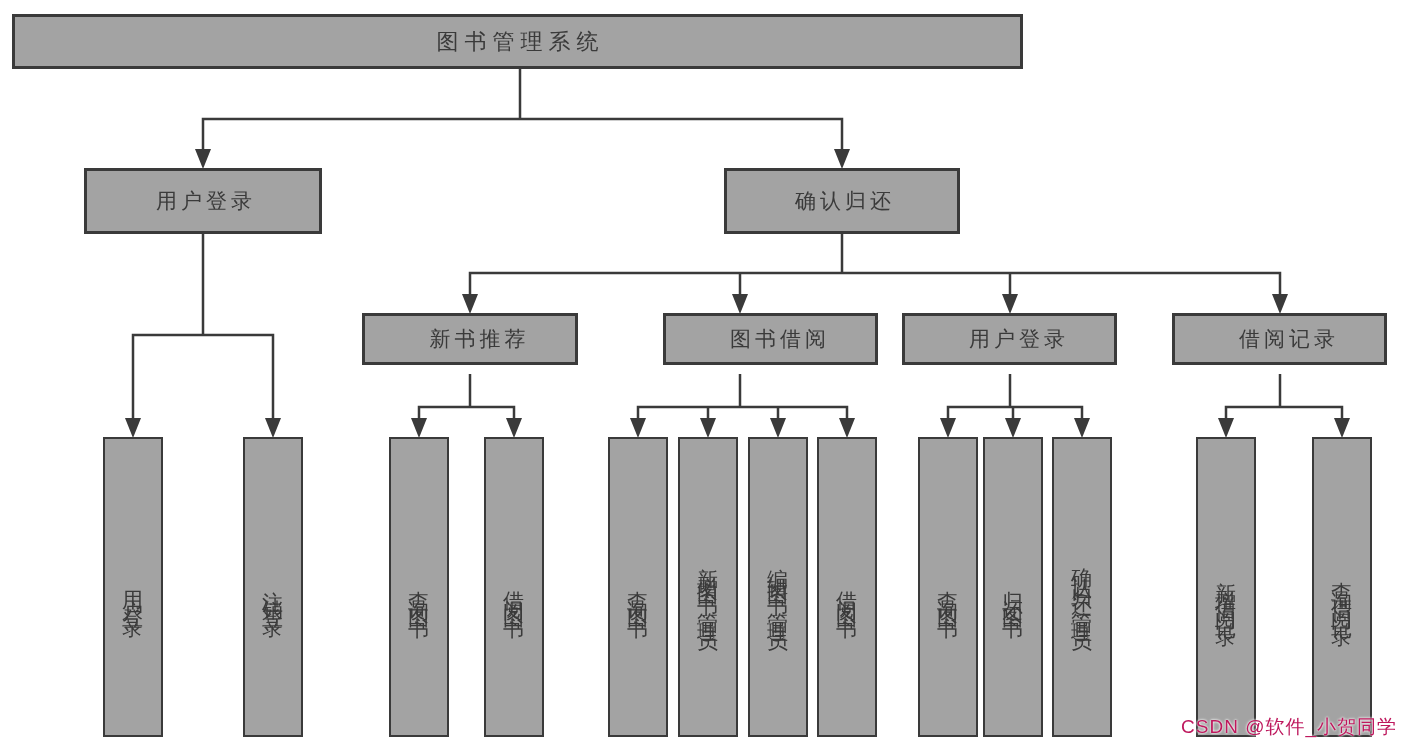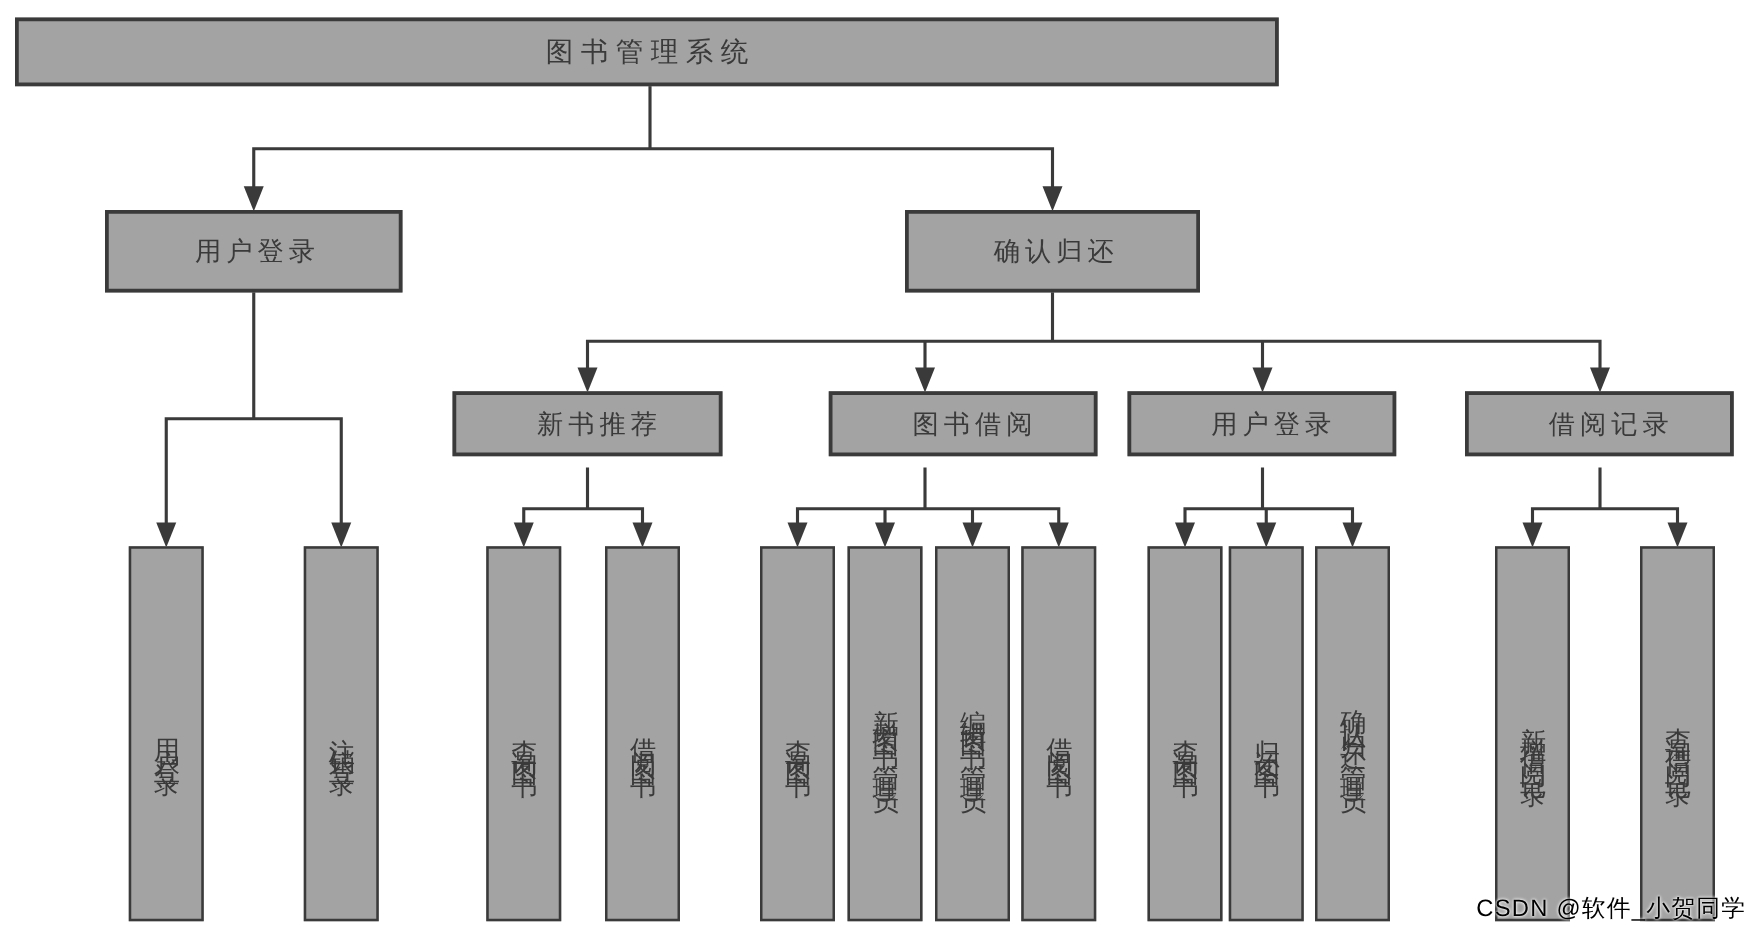--- a/index.html
+++ b/index.html
@@ -65,21 +65,21 @@
     margin-bottom: -9px; 
     white-space: nowrap;
   }
   #watermark {
     position: absolute;
     right: 8px;
     bottom: 7px;
     z-index: 2;
     font-size: 19px;
     letter-spacing: 1px;
-    color: #000000;
+    color: #be185d;
     text-shadow: 0 0 3px #ffffff, 0 0 2px #ffffff;
   }
 </style>
 </head>
 <body>
 
 <svg id="connector-layer" width="1405" height="747" viewBox="0 0 1405 747">
   <g stroke="#3a3a3a" stroke-width="2.5" fill="none">
 
     <path d="M520 66 V119 M203 152 V119 H842 V152"></path>

